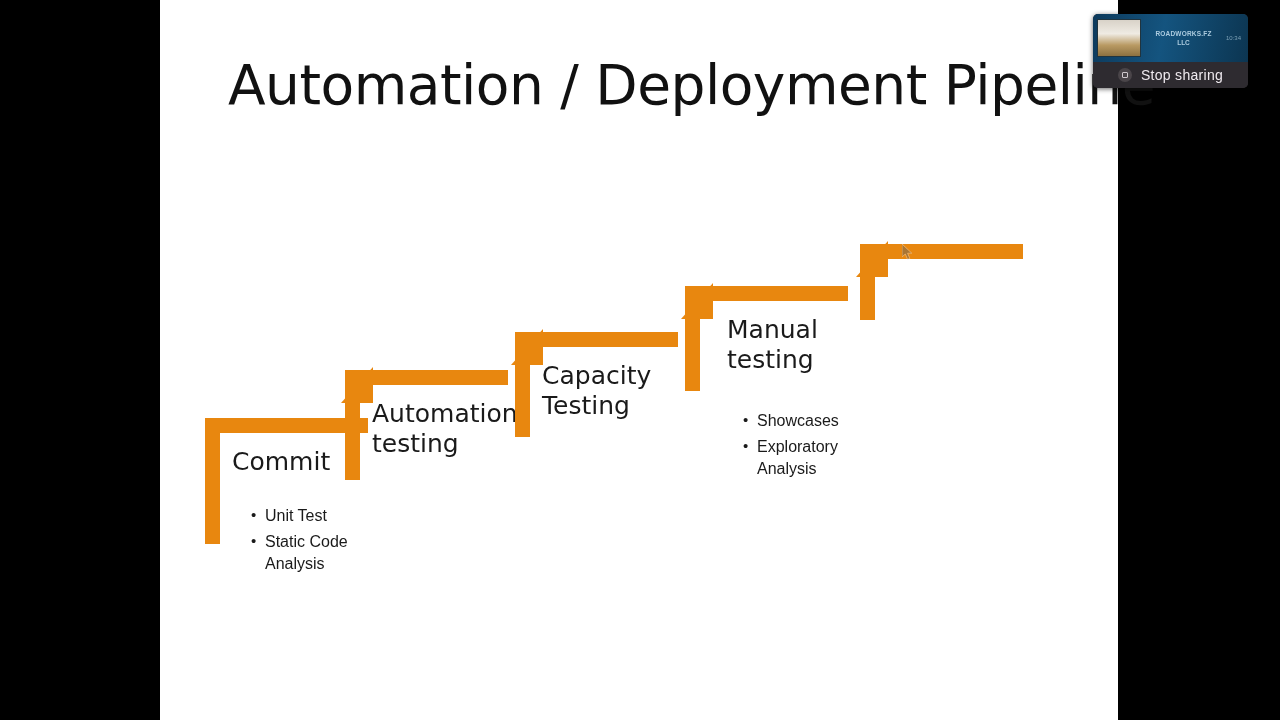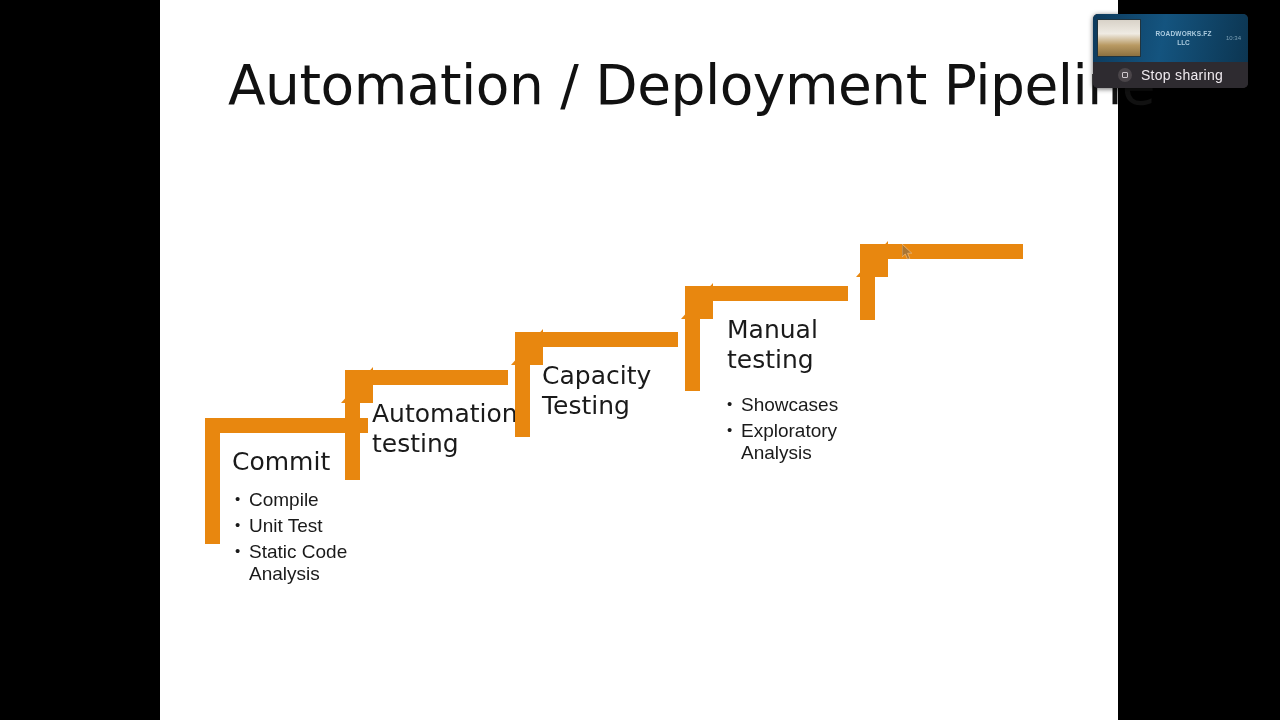--- a/index.html
+++ b/index.html
@@ -82,23 +82,23 @@
     font-family: "DejaVu Sans", sans-serif;
   }
   .step .heading {
     font-size: 25px;
     line-height: 30px;
     white-space: pre-line;
     color: #1a1a1a;
   }
   .step ul.bullets {
     list-style: none;
-    margin: 0;
+    margin: 16px;
     padding: 0;
-    font-size: 19px;
+    font-size: 16px;
     line-height: 22px;
   }
   .step ul.bullets li {
     position: relative;
     padding-left: 15px;
     margin: 0 0 4px 0;
     color: #1a1a1a;
     white-space: pre-line;
   }
   .step ul.bullets li::before {
@@ -224,21 +224,20 @@
 
     <div id="pipeline">
 
       <div class="step" style="left:45px; top:418px; width:215px; height:200px;">
         <div class="lshape">
           <div class="hbar" style="width:163px;"></div>
           <div class="vbar" style="height:126px;"></div>
         </div>
         <div class="steptext heading" style="left:27px; top:29px; width:175px;">Commit</div>
         <ul class="bullets" style="position:absolute; left:29px; top:71px; width:175px;">
-          <li>Compile</li>
           <li>Unit Test</li>
           <li>Static Code
 Analysis</li>
         </ul>
       </div>
 
       <div class="step" style="left:185px; top:370px; width:215px; height:150px;">
         <div class="arrowhead" style="left:-4px; top:-3px;
                     border-left:32px solid transparent;
                     border-bottom:36px solid #E8870F;"></div>

